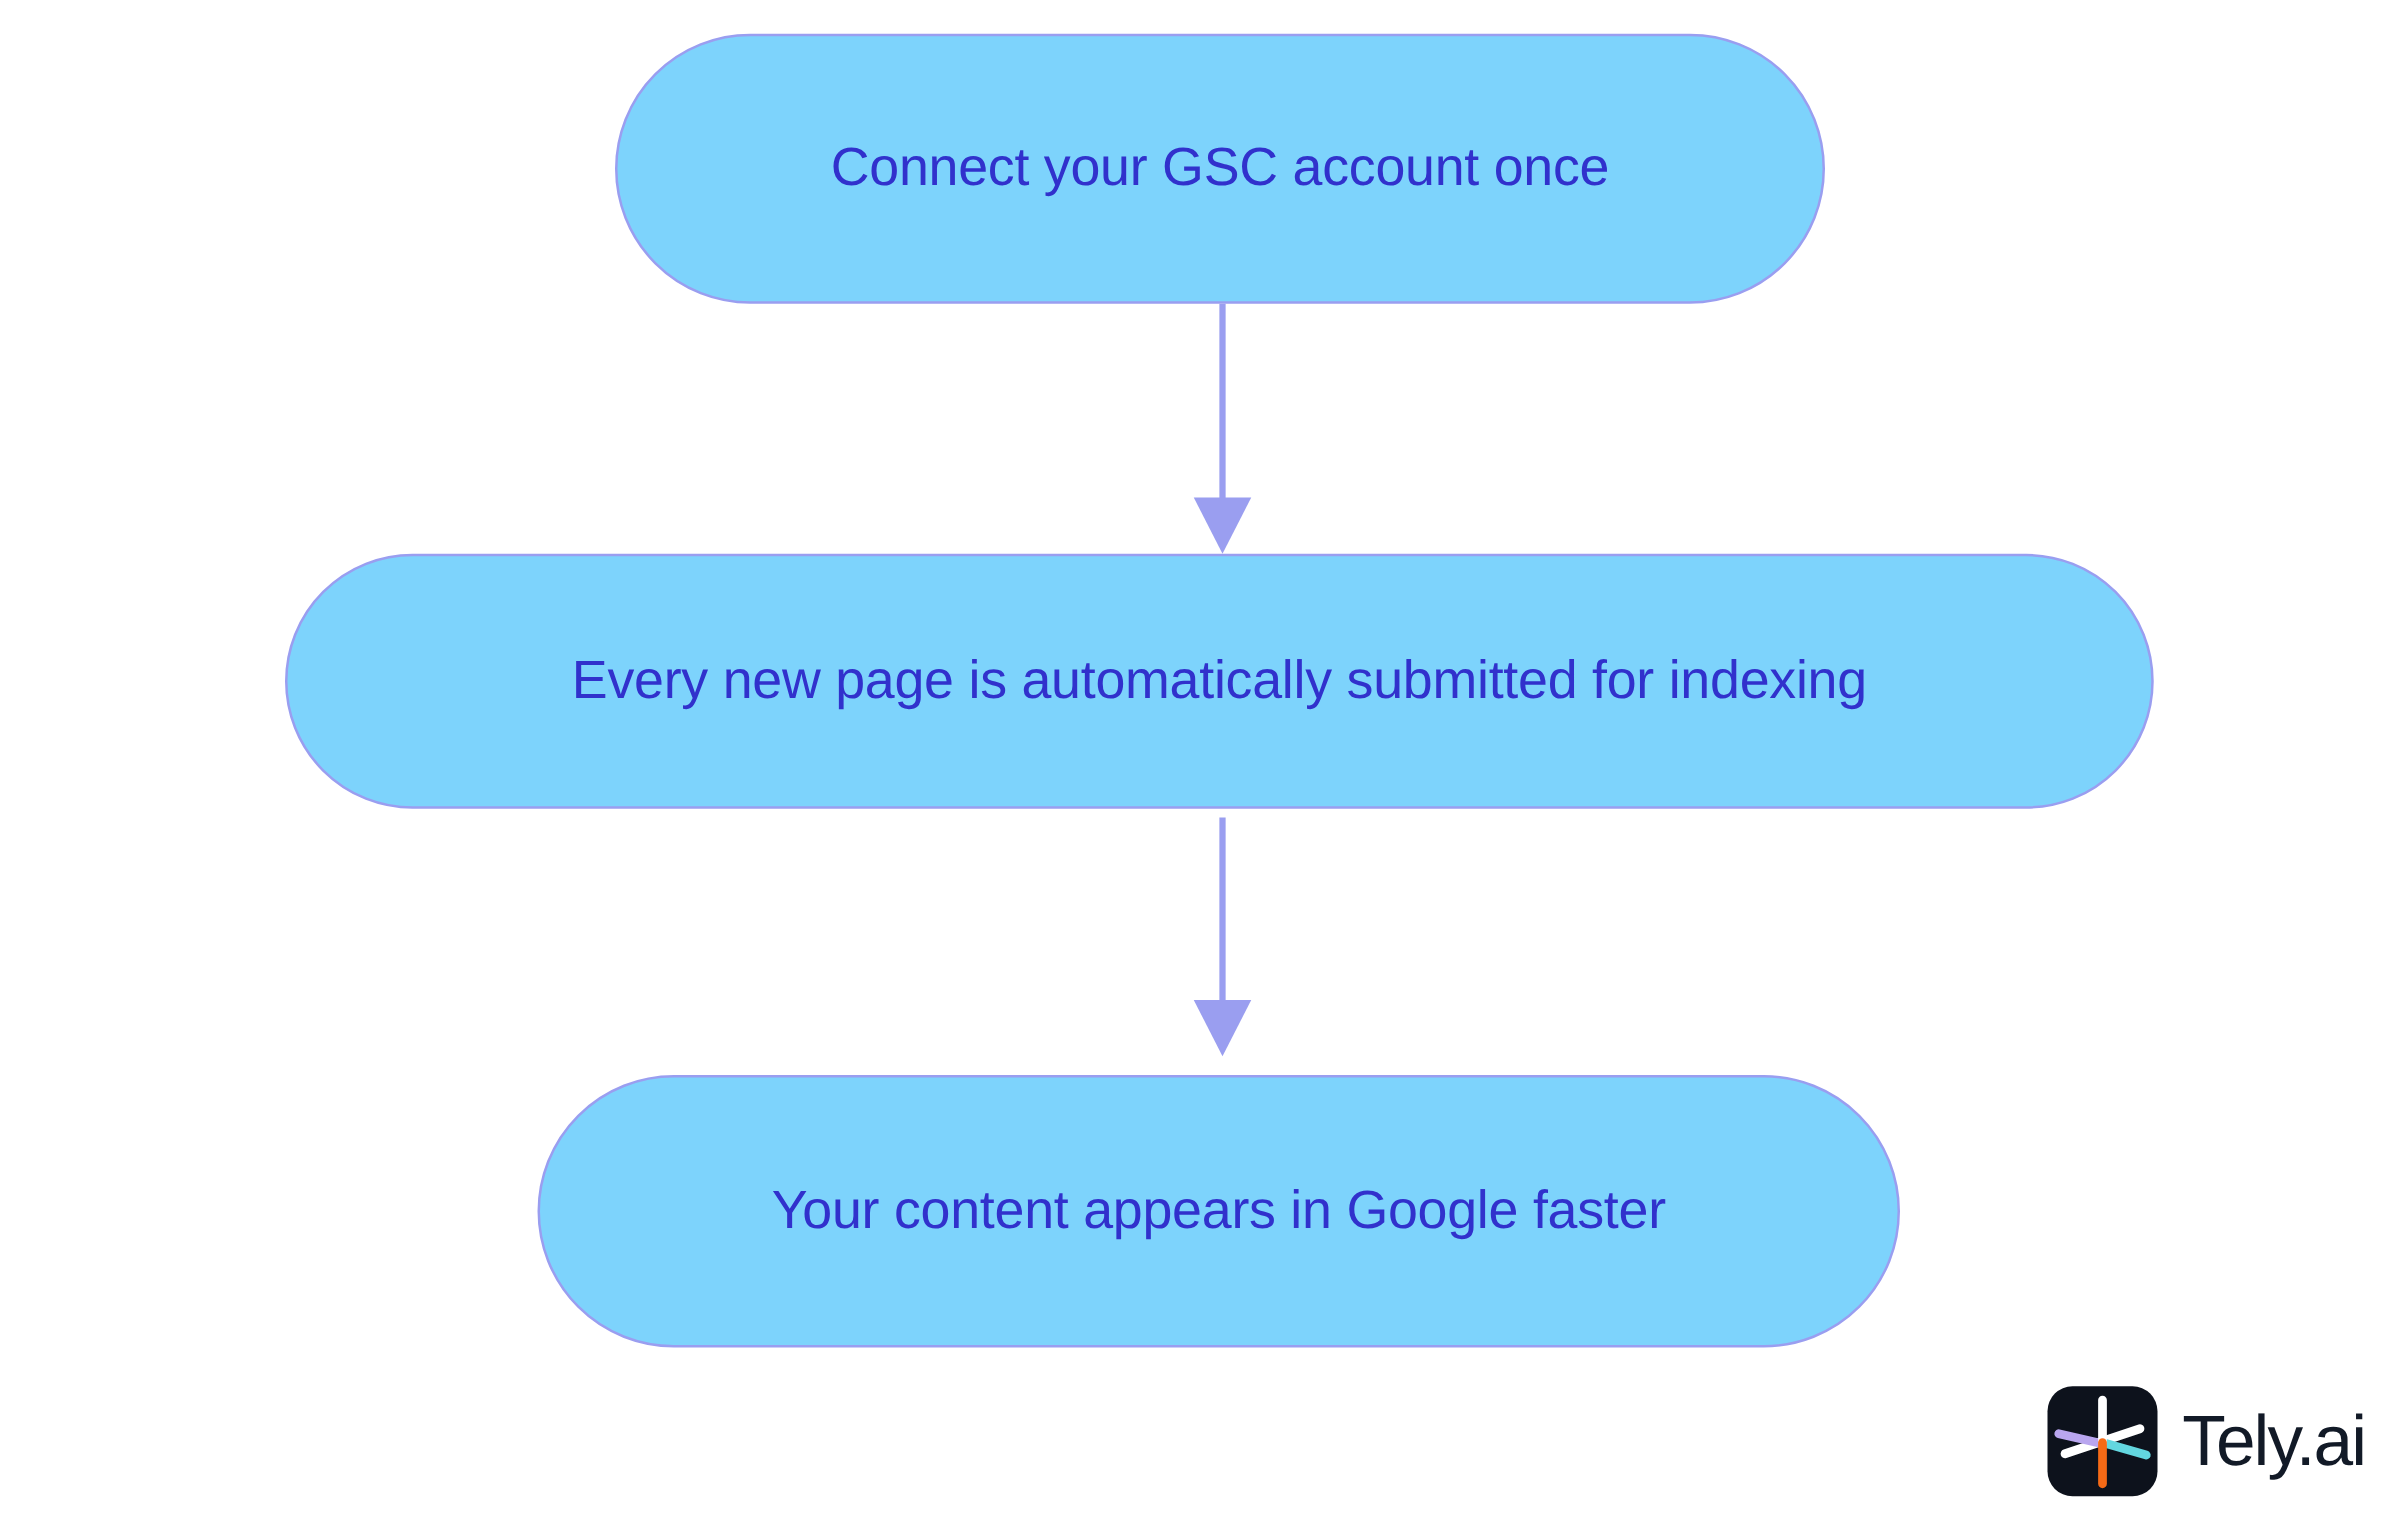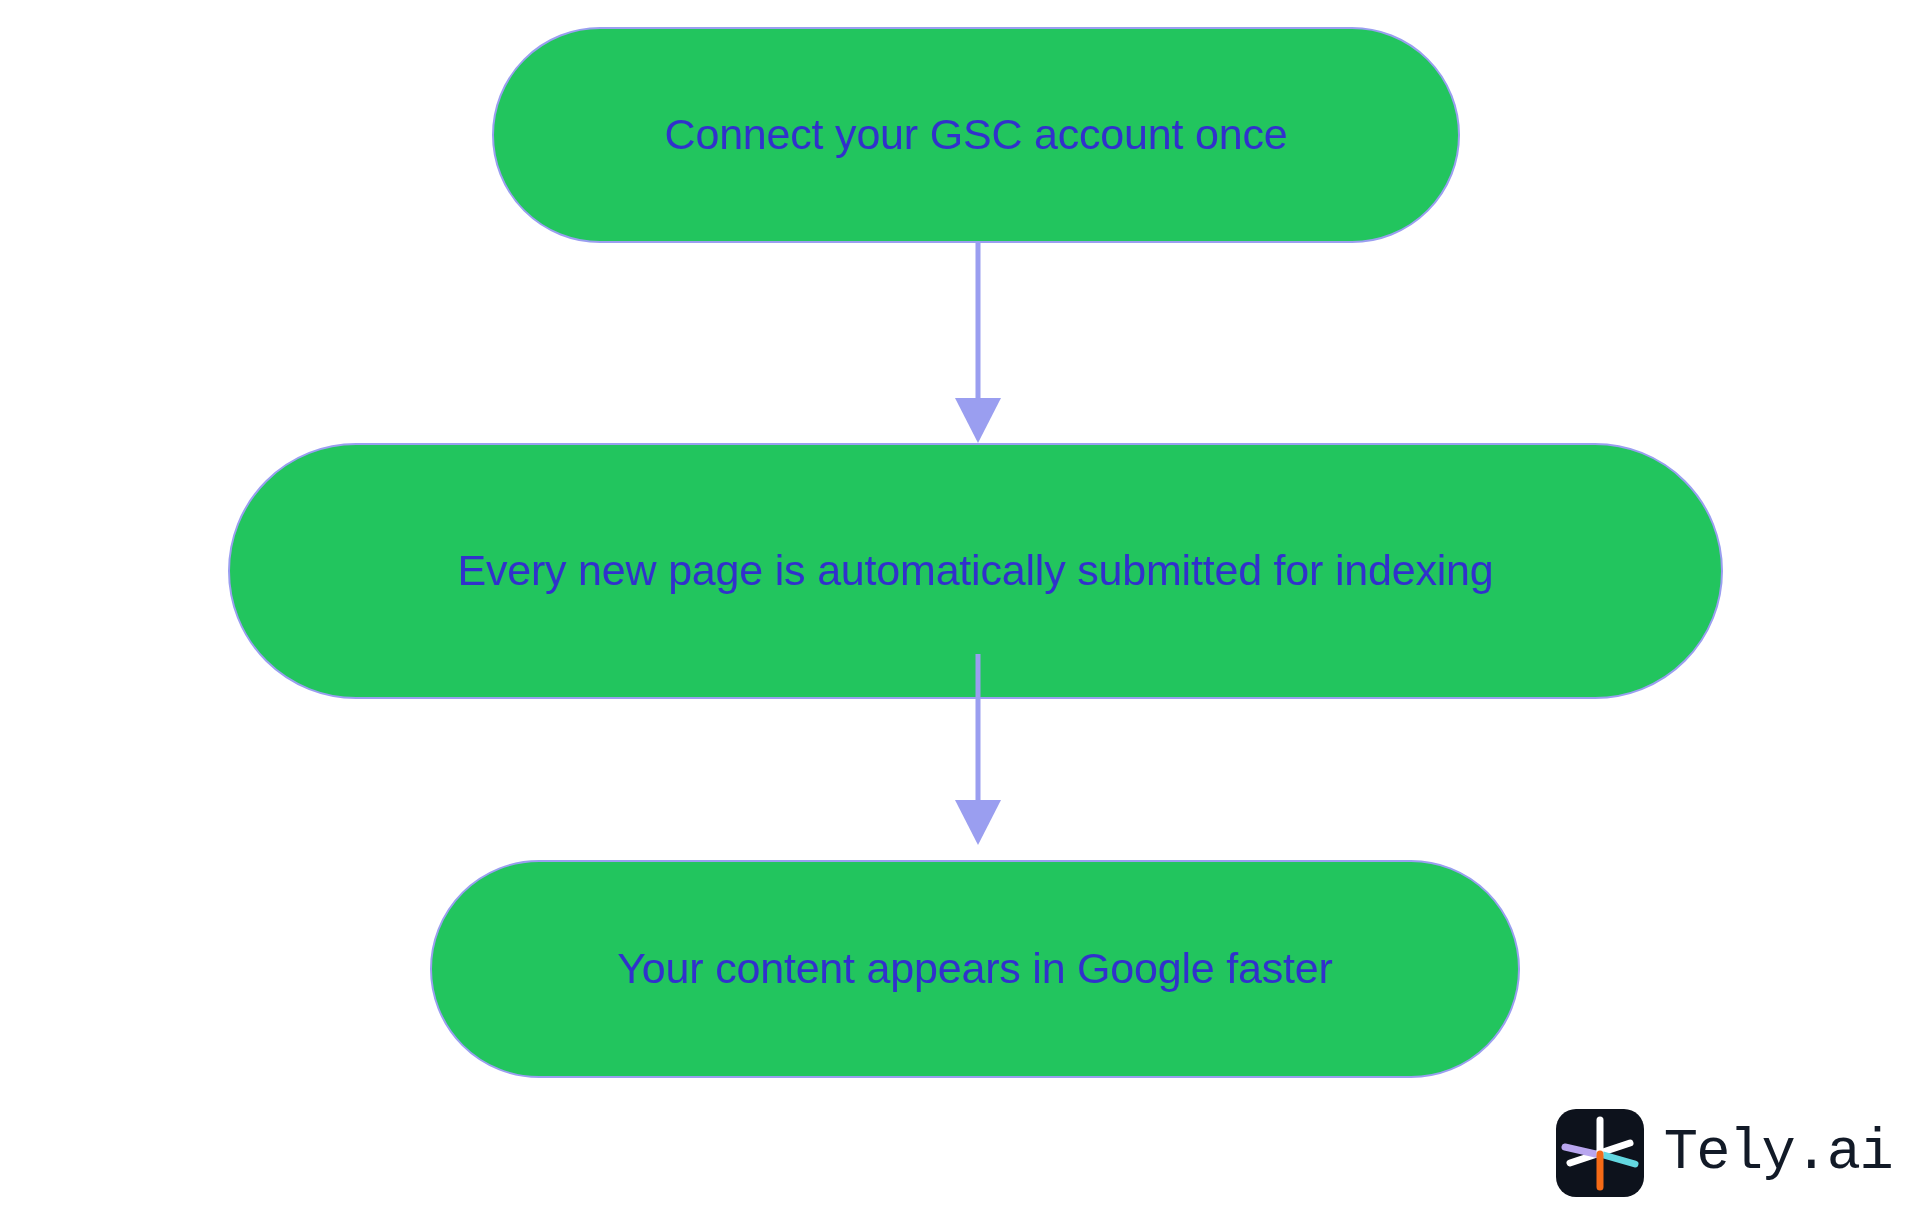--- a/index.html
+++ b/index.html
@@ -21,21 +21,21 @@
     overflow: hidden;
   }
 
   
   .flow-node {
     position: absolute;
     box-sizing: border-box;
     display: flex;
     align-items: center;
     justify-content: center;
-    background: #22c55e;
+    background: #7dd3fc;
     border: 2px solid #9a9ef0;
     border-radius: 999px;
     text-align: left;
     padding: 0 52px;
   }
   .flow-node .node-label {
     color: #3131cc;
     font-size: 43px;
     line-height: 1.15;
     letter-spacing: -0.2px;
@@ -46,21 +46,21 @@
   #node-0 {
     left: 492px;
     top: 27px;
     width: 968px;
     height: 216px;
   }
   #node-1 {
     left: 228px;
     top: 443px;
     width: 1495px;
-    height: 256px;
+    height: 204px;
   }
   #node-2 {
     left: 430px;
     top: 860px;
     width: 1090px;
     height: 218px;
   }
 
   
   .connector {
@@ -120,21 +120,20 @@
     overflow: hidden;
   }
   #brand-mark svg { display: block; }
   #brand-word {
     color: #121a27;
     font-size: 57px;
     line-height: 1;
     letter-spacing: -1.6px;
     font-weight: 400;
     white-space: nowrap;
-    font-family: Liberation Mono, monospace;
   }
 </style>
 </head>
 <body>
 
 <div id="canvas">
 
   <div class="flow-node" id="node-0">
     <span class="node-label">Connect your GSC account once</span>
   </div>

